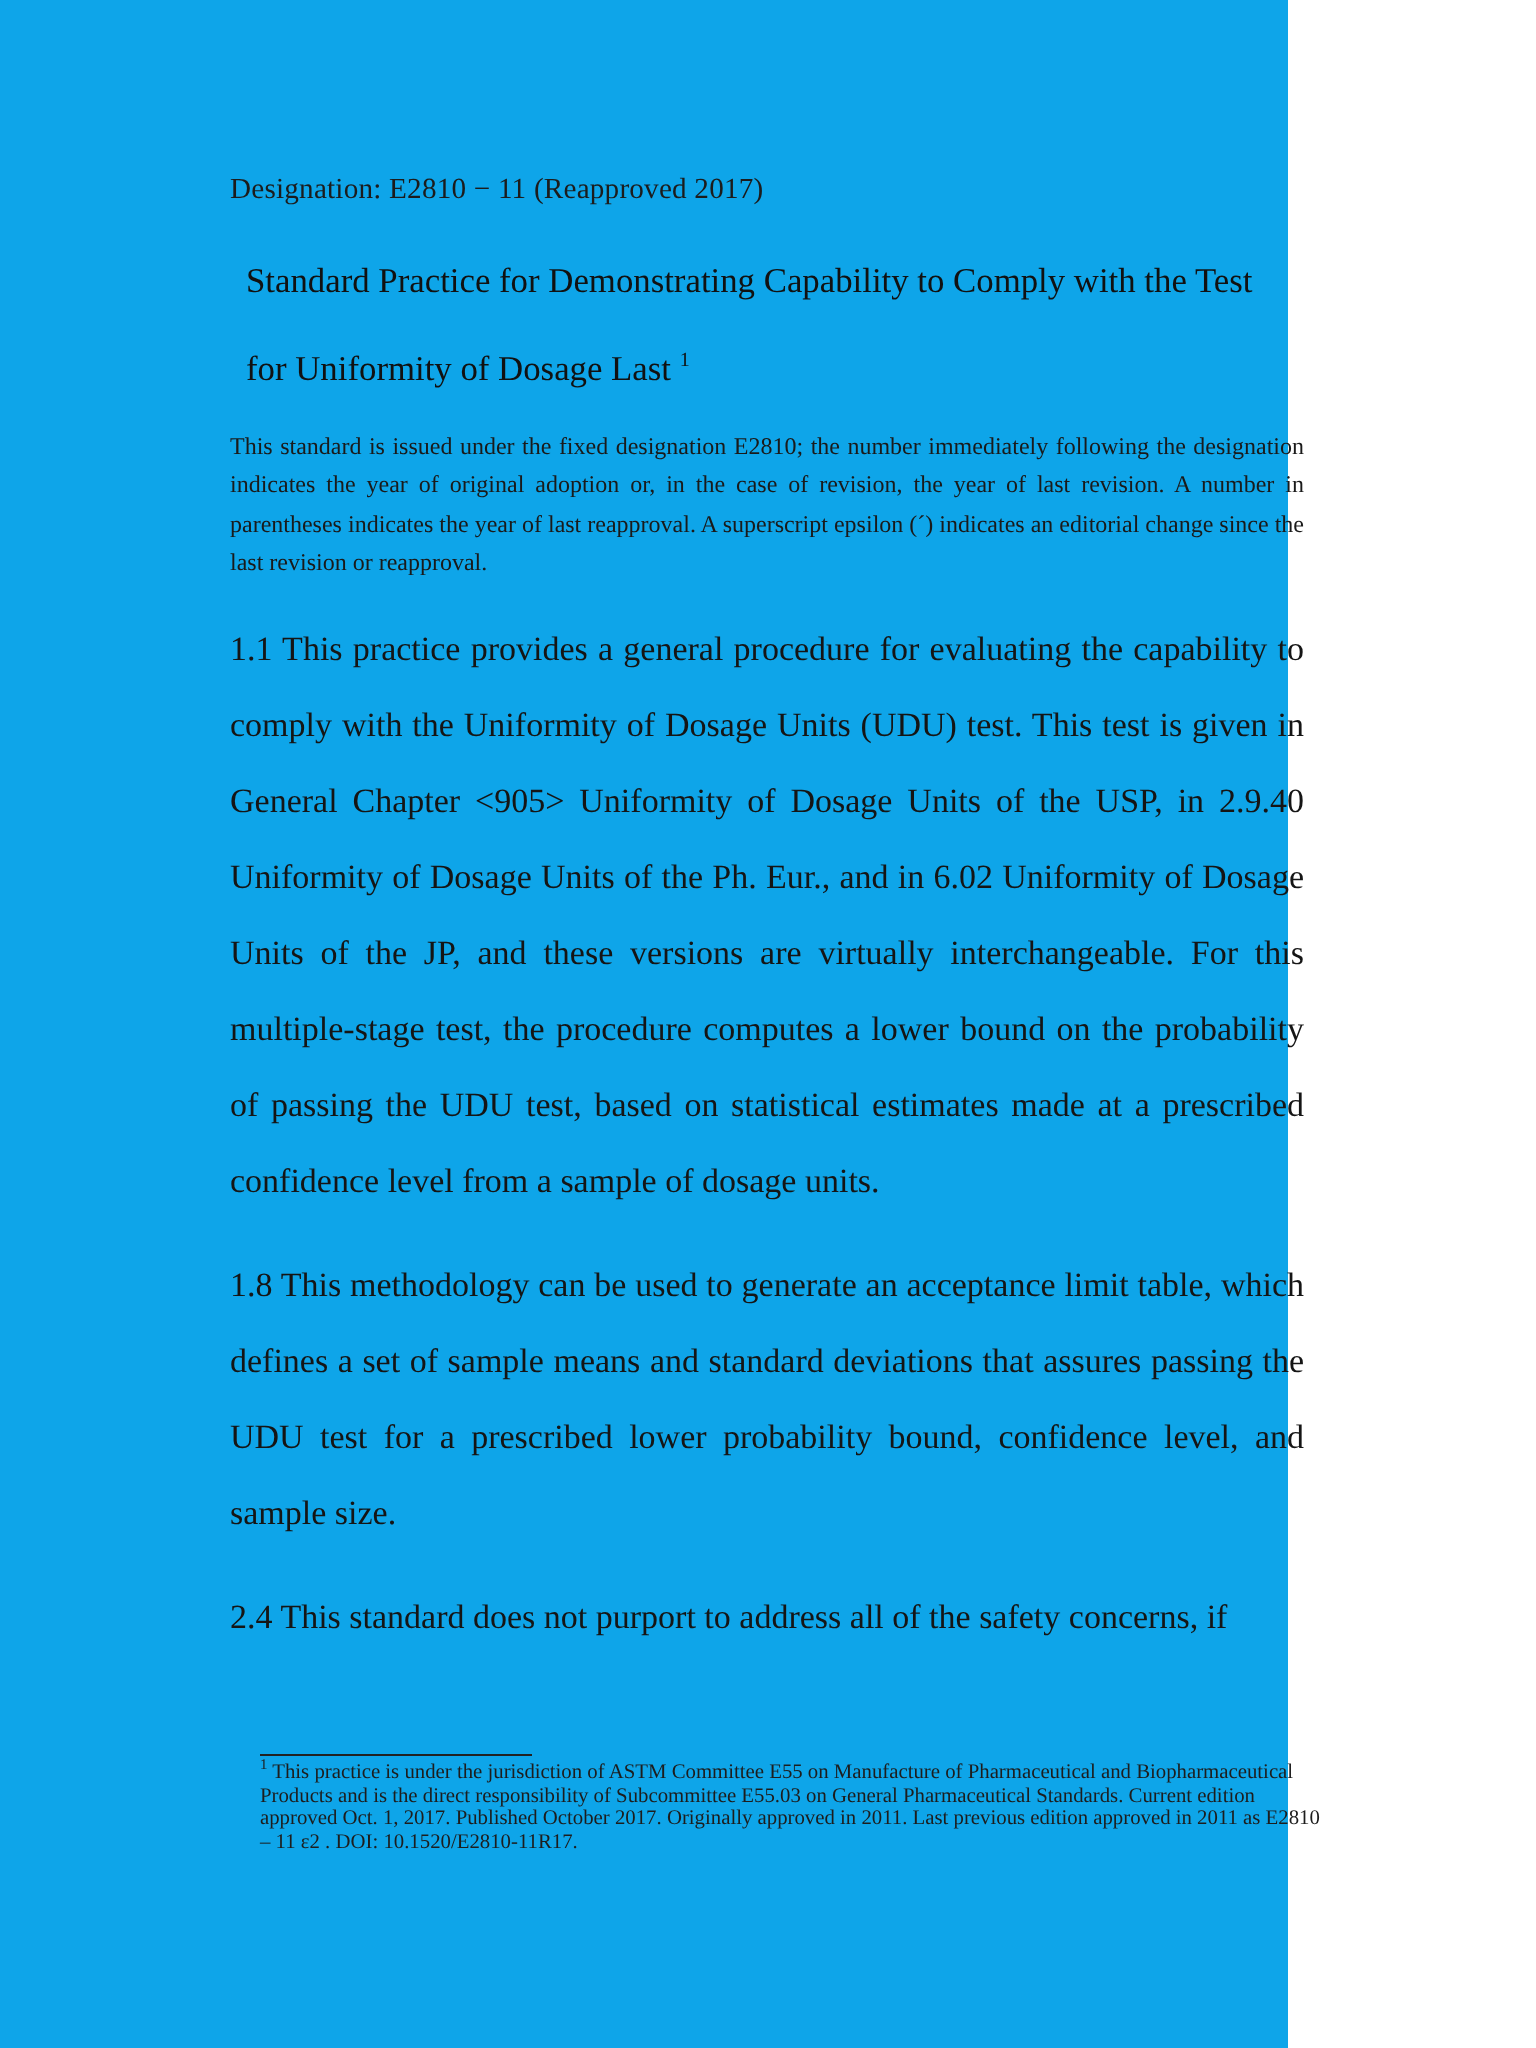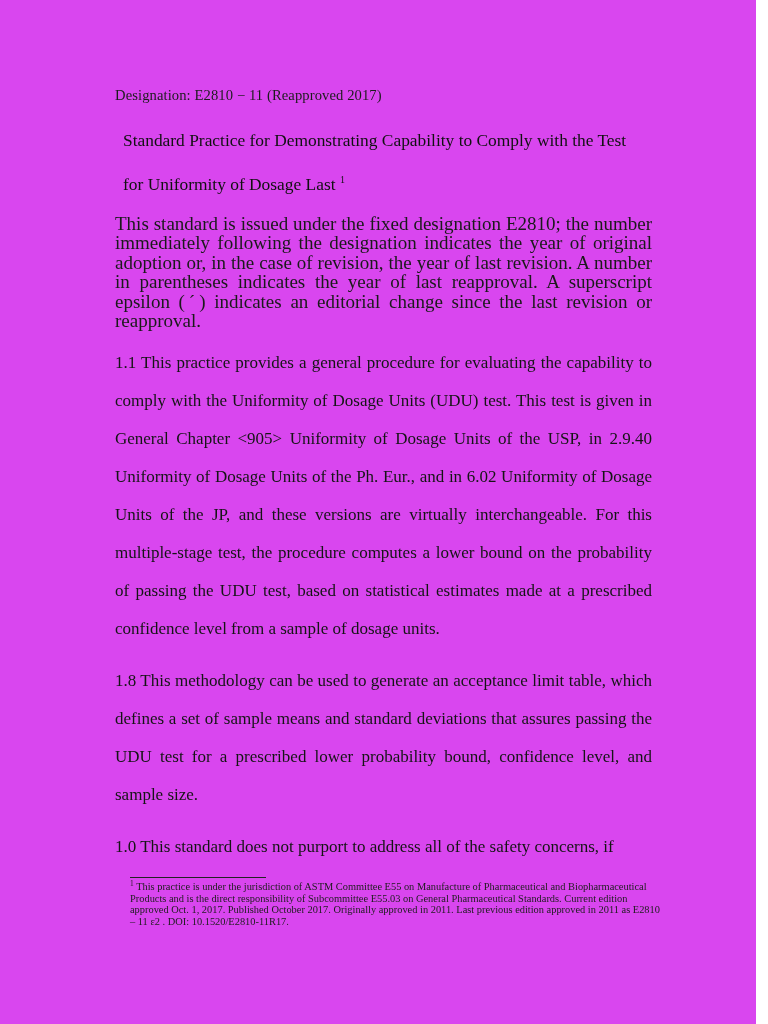--- a/index.html
+++ b/index.html
@@ -12,23 +12,23 @@
     height: 1024px;
     font-family: "Liberation Serif", "DejaVu Serif", serif;
     color: #1a1a1a;
     overflow: hidden;
     position: relative;
   }
   .page {
     position: absolute;
     left: 0;
     top: 0;
-    width: 756px;
+    width: 644px;
     height: 1024px;
-    background: #d946ef;
+    background: #0ea5e9;
   }
   .content {
     position: absolute;
     left: 115px;
     top: 86px;
     width: 537px;
   }
 
   
   .designation {
@@ -49,21 +49,21 @@
     font-weight: 400;
   }
   .doc-title .sup {
     font-size: 10px;
     vertical-align: super;
     line-height: 0;
   }
 
   
   .intro {
-    font-size: 19px;
+    font-size: 12px;
     line-height: 19.4px;
     text-align: justify;
     text-justify: inter-word;
     margin: 8px 0 0 0;
     color: #1a1a1a;
     hyphens: none;
   }
 
   
   .section-heading {
@@ -130,21 +130,21 @@
       <span class="sup">1</span>
     </h1>
 
     <p class="intro">This standard is issued under the fixed designation E2810; the number immediately following the designation indicates the year of original adoption or, in the case of revision, the year of last revision. A number in parentheses indicates the year of last reapproval. A superscript epsilon (ˊ) indicates an editorial change since the last revision or reapproval.</p>
 
 
     <p class="body-par">1.1 This practice provides a general procedure for evaluating the capability to comply with the Uniformity of Dosage Units (UDU) test. This test is given in General Chapter &lt;905&gt; Uniformity of Dosage Units of the USP, in 2.9.40 Uniformity of Dosage Units of the Ph. Eur., and in 6.02 Uniformity of Dosage Units of the JP, and these versions are virtually interchangeable. For this multiple-stage test, the procedure computes a lower bound on the probability of passing the UDU test, based on statistical estimates made at a prescribed confidence level from a sample of dosage units.</p>
 
     <p class="body-par">1.8 This methodology can be used to generate an acceptance limit table, which defines a set of sample means and standard deviations that assures passing the UDU test for a prescribed lower probability bound, confidence level, and sample size.</p>
 
-    <p class="body-par">1.0 This standard does not purport to address all of the safety concerns, if</p>
+    <p class="body-par">2.4 This standard does not purport to address all of the safety concerns, if</p>
 
   </div>
 
   <div class="footnote">
     <div class="footnote-rule"></div>
     <p class="footnote-text"><span class="sup">1</span> <span>This practice is under the jurisdiction of ASTM Committee E55 on Manufacture of Pharmaceutical and Biopharmaceutical Products and is the direct responsibility of Subcommittee E55.03 on General Pharmaceutical Standards. Current edition approved Oct. 1, 2017. Published October 2017. Originally approved in 2011. Last previous edition approved in 2011 as E2810 – 11 ε2 . DOI: 10.1520/E2810-11R17.</span></p>
   </div>
 
 </div>
 

